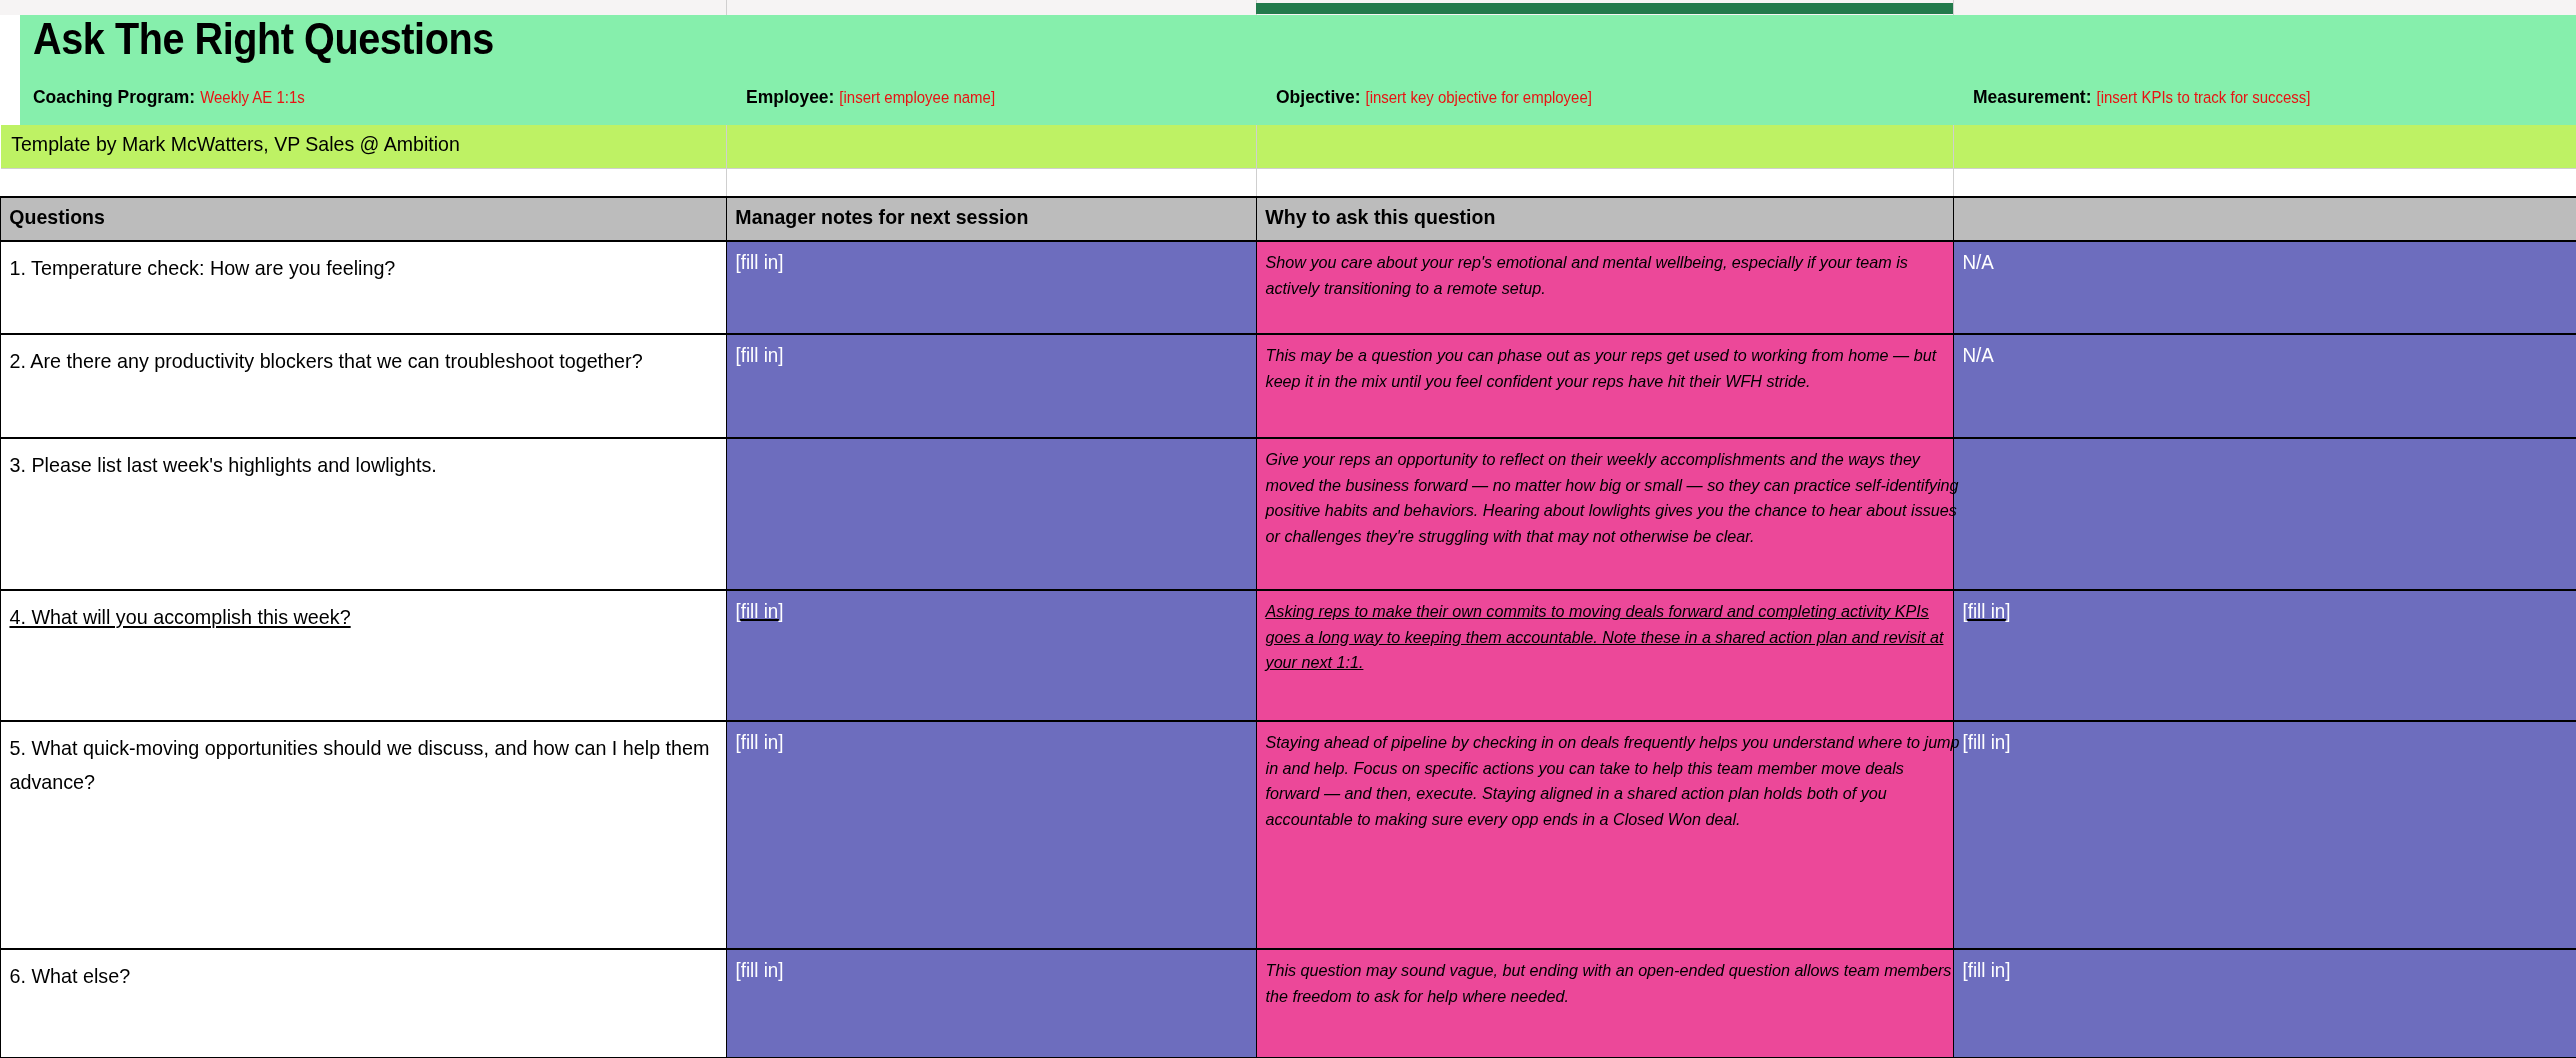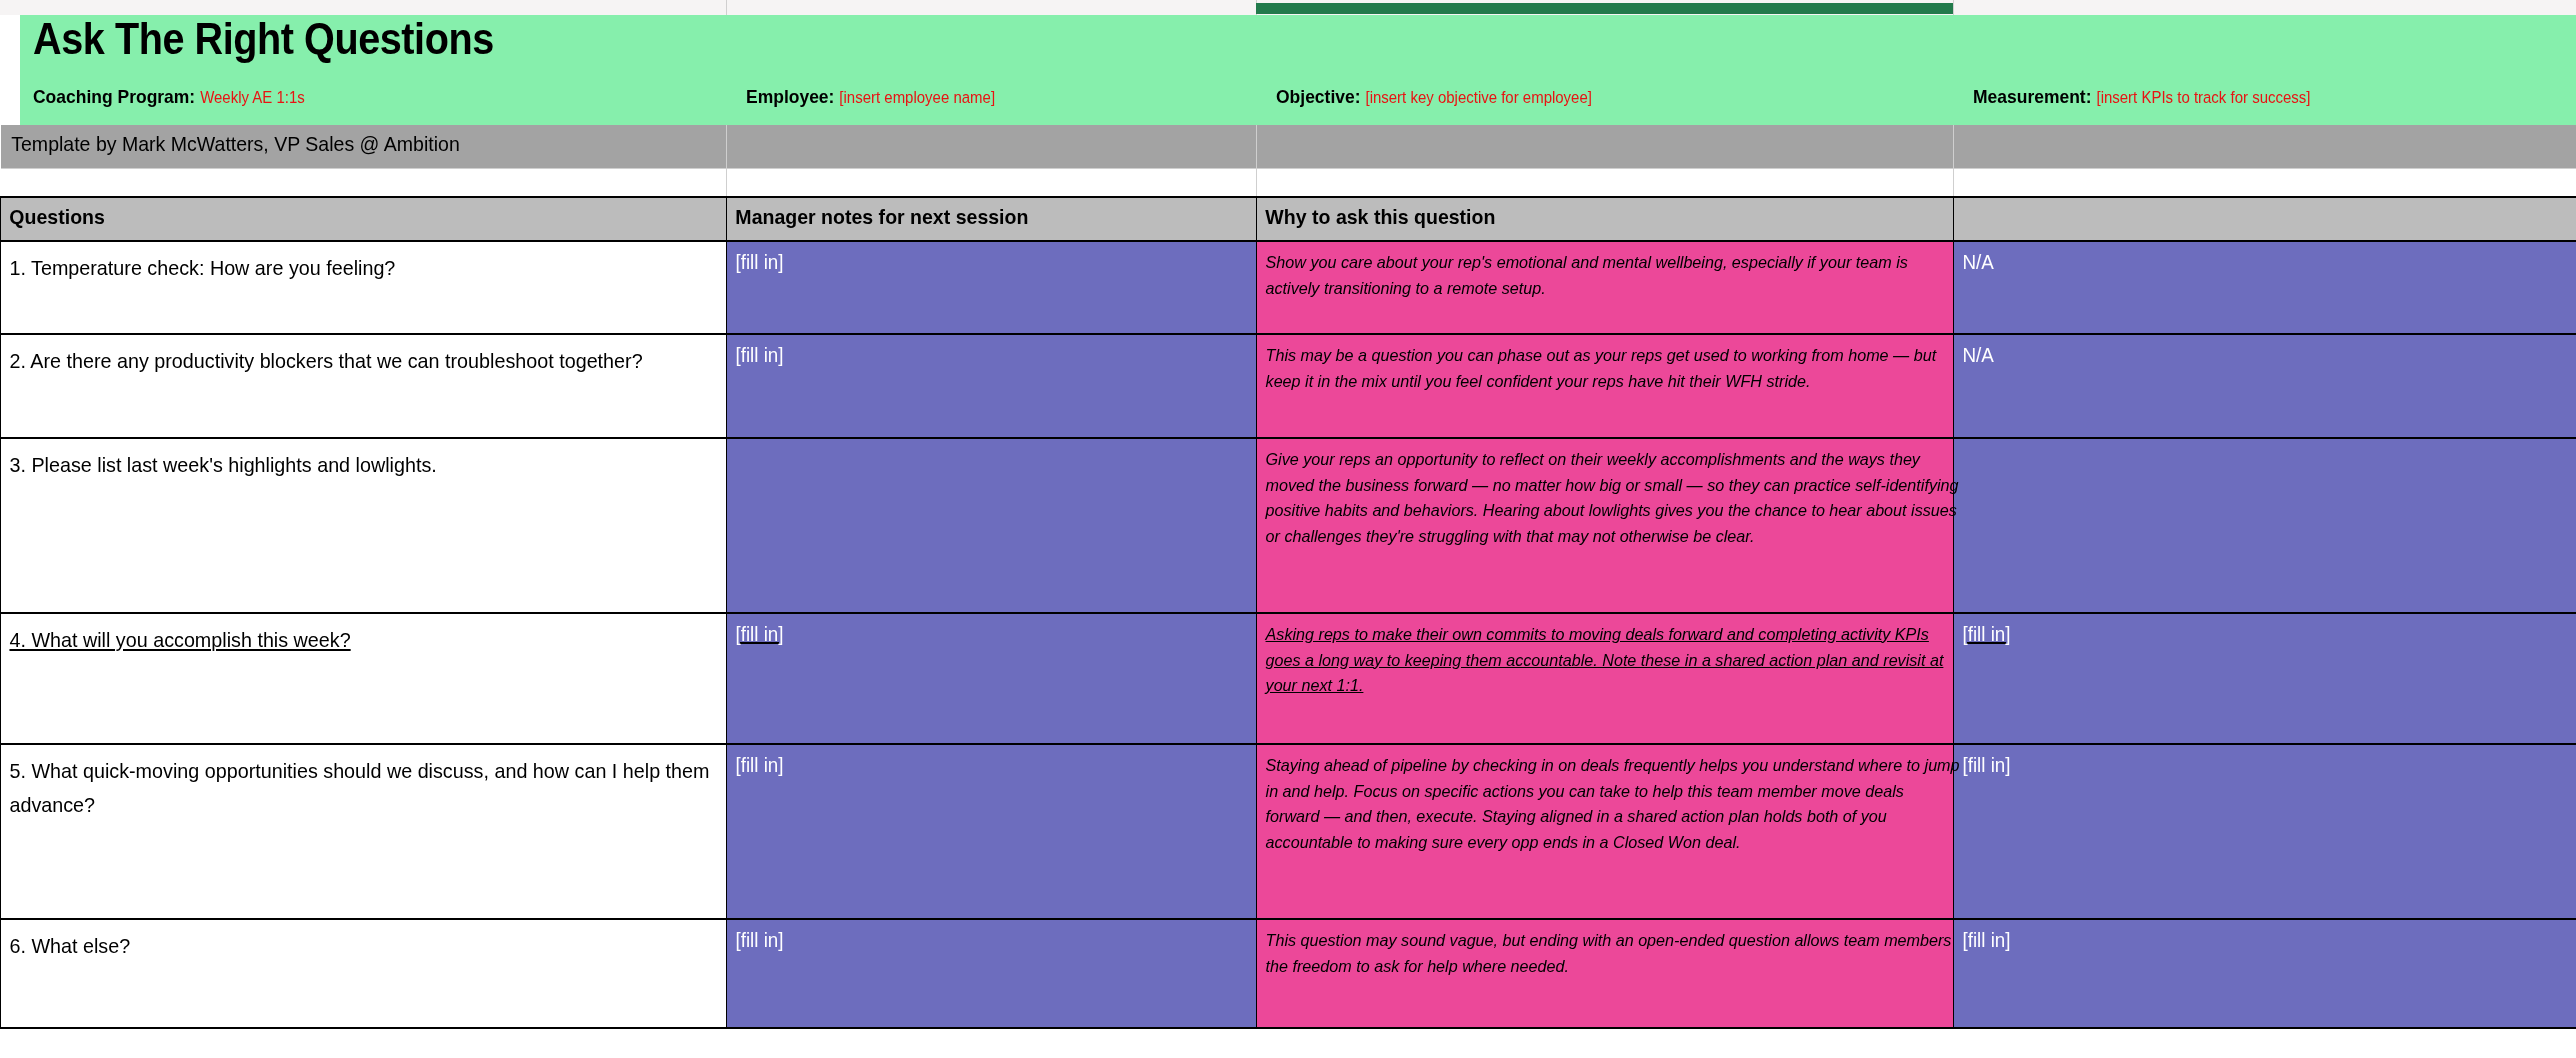--- a/index.html
+++ b/index.html
@@ -97,21 +97,21 @@
   .f-employee { left: 726px; }
   .f-objective { left: 1256px; }
   .f-measurement { left: 1953px; }
 
   
   .attrib-row td {
     height: 43px;
     border-left: 0.9px solid #cfcfcf;
     border-right: 0.9px solid #cfcfcf;
     border-bottom: 0.9px solid #cfcfcf;
-    background: #a3a3a3;
+    background: #bef264;
   }
   .attrib-row td:first-child { border-left: none; }
   .attrib-text {
     padding: 7.3px 0 0 11px;
     font-size: 21px;
     color: #000000;
     white-space: nowrap;
     transform: scaleX(0.93);
     transform-origin: left top;
   }
@@ -280,21 +280,21 @@
         <div class="fill-text">[fill in]</div>
       </td>
       <td class="c-why">
         <div class="why-text">This may be a question you can phase out as your reps get used to working from home — but keep it in the mix until you feel confident your reps have hit their WFH stride.</div>
       </td>
       <td class="c-measure">
         <div class="fill-text">N/A</div>
       </td>
     </tr>
 
-    <tr class="body-row" style="height:175px;">
+    <tr class="body-row" style="height:152px;">
       <td class="c-question">
         <div class="q-text">3. Please list last week's highlights and lowlights.</div>
       </td>
       <td class="c-notes">
         
       </td>
       <td class="c-why">
         <div class="why-text">Give your reps an opportunity to reflect on their weekly accomplishments and the ways they moved the business forward — no matter how big or small — so they can practice self-identifying positive habits and behaviors. Hearing about lowlights gives you the chance to hear about issues or challenges they're struggling with that may not otherwise be clear.</div>
       </td>
       <td class="c-measure">
@@ -310,21 +310,21 @@
         <div class="fill-text">[fill in]</div>
       </td>
       <td class="c-why">
         <div class="why-text">Asking reps to make their own commits to moving deals forward and completing activity KPIs goes a long way to keeping them accountable. Note these in a shared action plan and revisit at your next 1:1.</div>
       </td>
       <td class="c-measure">
         <div class="fill-text">[fill in]</div>
       </td>
     </tr>
 
-    <tr class="body-row" style="height:175px;margin-left:37px;">
+    <tr class="body-row" style="height:228px;margin-left:37px;">
       <td class="c-question">
         <div class="q-text">5. What quick-moving opportunities should we discuss, and how can I help them advance?</div>
       </td>
       <td class="c-notes">
         <div class="fill-text">[fill in]</div>
       </td>
       <td class="c-why">
         <div class="why-text">Staying ahead of pipeline by checking in on deals frequently helps you understand where to jump in and help. Focus on specific actions you can take to help this team member move deals forward — and then, execute. Staying aligned in a shared action plan holds both of you accountable to making sure every opp ends in a Closed Won deal.</div>
       </td>
       <td class="c-measure">

